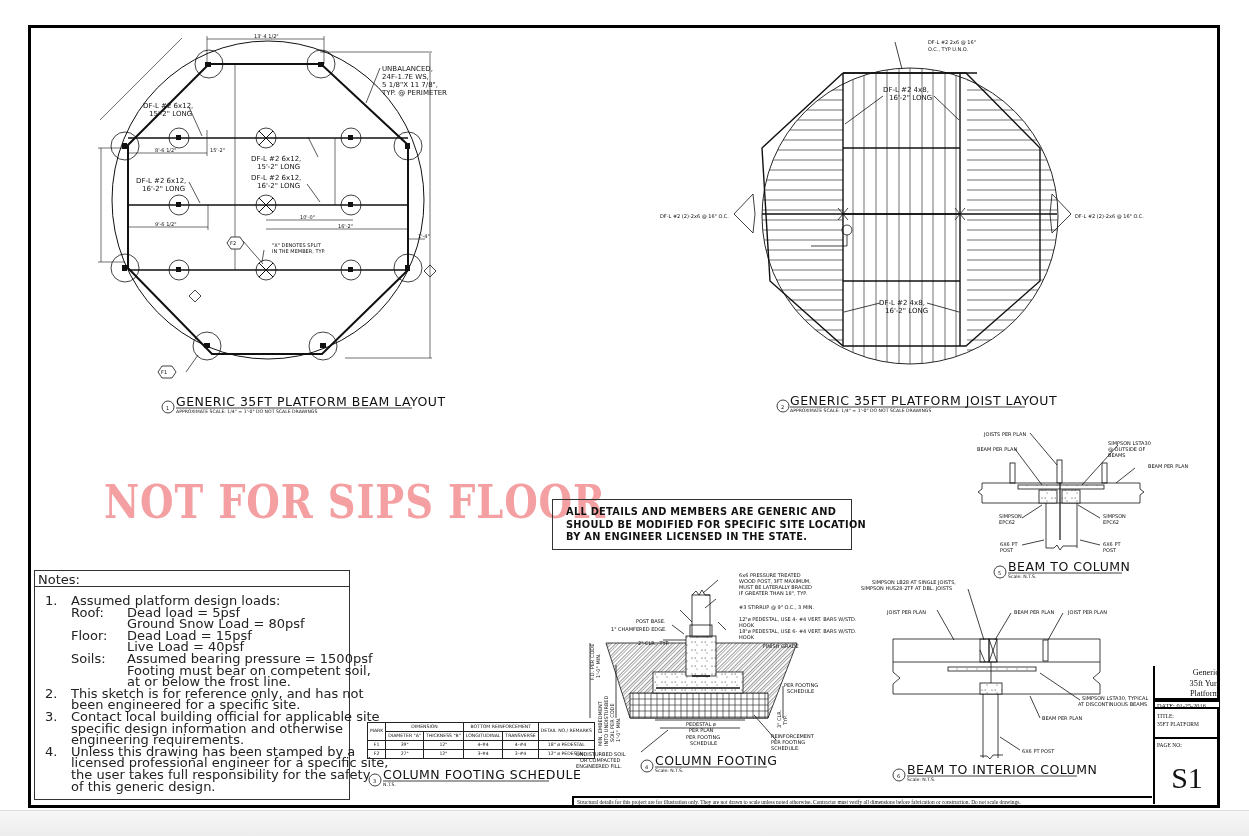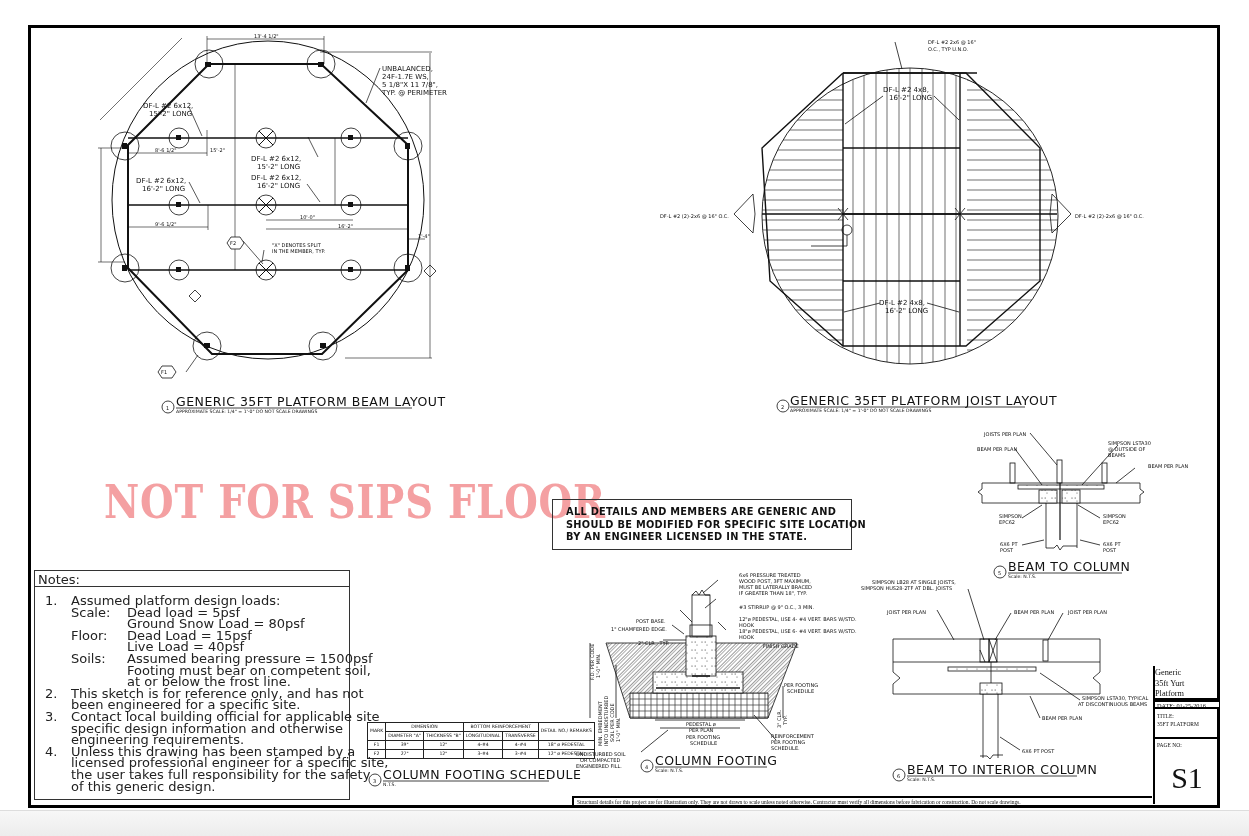--- a/index.html
+++ b/index.html
@@ -23,21 +23,21 @@
   .notes .body { padding: 8px 0 0 10px; }
   .notes .row { display: flex; line-height: 11.6px; white-space: nowrap; }
   .notes .num { width: 26px; flex: none; }
   .notes .cat { width: 56px; flex: none; }
 
   .sched { position: absolute; left: 367px; top: 722px; border-collapse: collapse; font-family: "DejaVu Sans", sans-serif; font-size: 4.6px; text-align: center; }
   .sched td, .sched th { border: 1px solid #222; padding: 0 2px; font-weight: normal; height: 8px; line-height: 4.8px; }
 
   .titleblock { position: absolute; left: 1153px; top: 666px; width: 64px; height: 138px; border-left: 2px solid #000; font-family: "Liberation Serif", serif; }
   .tb-cell { border-bottom: 2px solid #000; box-sizing: border-box; }
-  .tb-project { height: 34px; text-align: left; font-size: 8.3px; line-height: 10.5px; padding-top: 2px; }
+  .tb-project { height: 34px; text-align: right; font-size: 8.3px; line-height: 10.5px; padding-top: 2px; }
   .tb-date { height: 9px; font-size: 6.3px; line-height: 8px; padding-left: 2px; background: #fff; border-top: 2px solid #000; }
   .tb-title { height: 30px; font-size: 5.5px; padding: 3px 0 0 2px; line-height: 8px; }
   .tb-page { height: 63px; border-bottom: none; font-size: 5.5px; padding: 3px 0 0 2px; position: relative; }
   .tb-page .pg { position: absolute; left: 0; right: 0; top: 24px; text-align: center; font-size: 30px; line-height: 30px; }
 
   .disclaimer { position: absolute; left: 572px; top: 796px; width: 580px; height: 10px; border-top: 2px solid #000; border-left: 2px solid #000; box-sizing: border-box; font-family: "Liberation Serif", serif; font-size: 5.4px; line-height: 8px; padding-left: 3px; white-space: nowrap; overflow: hidden; }
 </style>
 </head>
 <body>
 
@@ -465,21 +465,21 @@
 
 <div class="notes">
   <div class="hdr">Notes:</div>
   <div class="body">
     <div class="row">
         <span class="num">1.</span>
         <span>Assumed platform design loads:</span>
       </div>
     <div class="row">
         <span class="num"></span>
-        <span class="cat">Scale:</span>
+        <span class="cat">Roof:</span>
         <span>Dead load = 5psf</span>
       </div>
     <div class="row">
         <span class="num"></span>
         <span class="cat"></span>
         <span>Ground Snow Load = 80psf</span>
       </div>
     <div class="row">
         <span class="num"></span>
         <span class="cat">Floor:</span>

